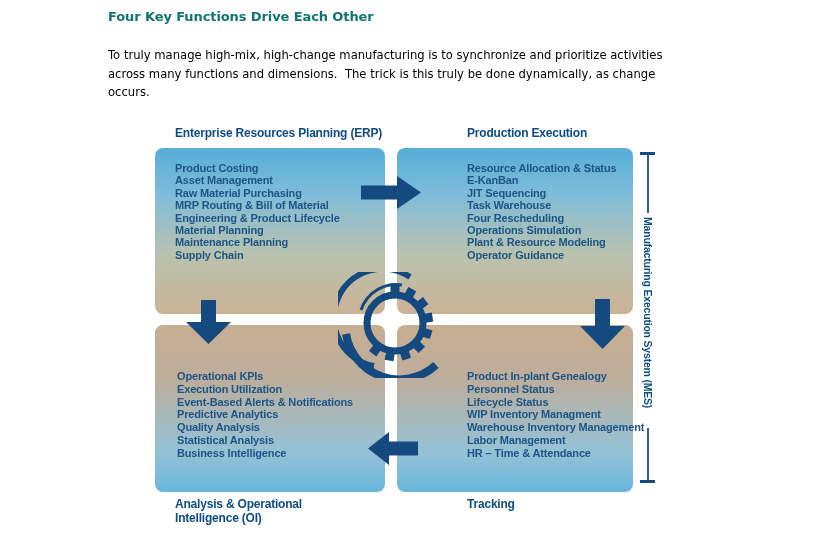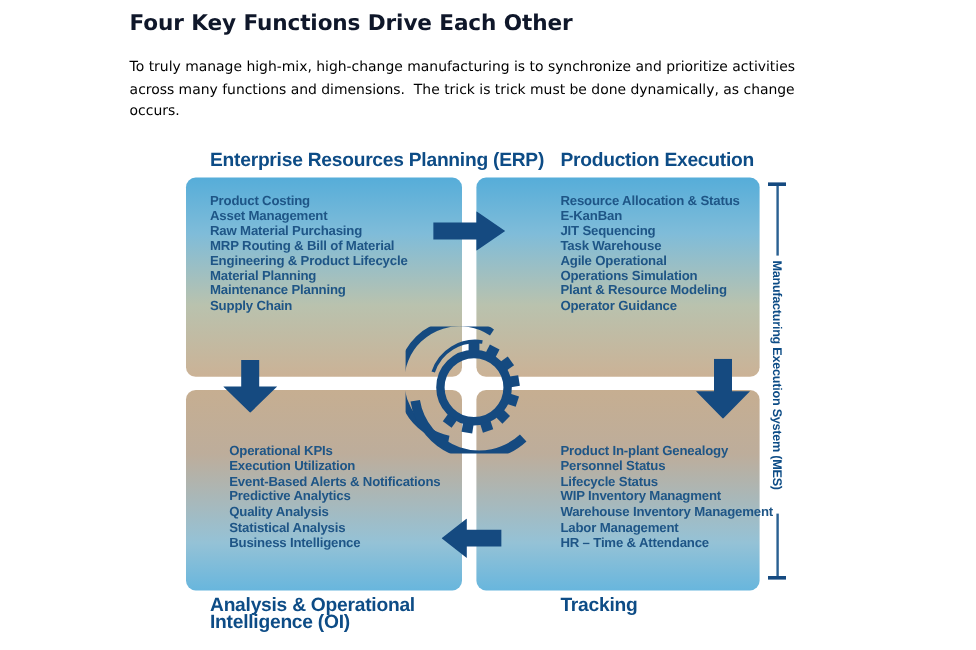--- a/index.html
+++ b/index.html
@@ -6,57 +6,57 @@
   body{
     width:813px;height:542px;background:#ffffff;position:relative;overflow:hidden;
     font-family:"Liberation Sans",sans-serif;
   }
   .abs{position:absolute;}
 
   
   .doc-title{
     left:108px;top:9px;
     font-family:"DejaVu Sans",sans-serif;
-    font-size:18px;font-weight:bold;color:#0f172a;
+    font-size:13px;font-weight:bold;color:#0f766e;
     letter-spacing:-0.1px;white-space:nowrap;
   }
   .doc-intro{
     left:108px;top:46px;width:576px;
     font-family:"DejaVu Sans",sans-serif;
     font-size:11.6px;line-height:18.6px;color:#000;
     white-space:pre-wrap;
   }
 
   
   .quad{border-radius:8px;z-index:1;}
   .quad.g-top{background:linear-gradient(180deg,#56add9 0%,#7fbcd9 28%,#b9c2ae 64%,#cbb296 100%);}
   .quad.g-bottom{background:linear-gradient(180deg,#c6ae91 0%,#bdad9b 32%,#95c2d6 76%,#68b6dd 100%);}
   .quad-tl{left:155px;top:148px;width:230px;height:166px;}
   .quad-tr{left:397px;top:148px;width:236px;height:166px;}
   .quad-bl{left:155px;top:325px;width:230px;height:167px;}
   .quad-br{left:397px;top:325px;width:236px;height:167px;}
 
   .quad-header{
-    font-size:16px;font-weight:bold;color:#0d4c86;
+    font-size:12px;font-weight:bold;color:#0d4c86;
     letter-spacing:-0.2px;white-space:nowrap;z-index:2;line-height:13.5px;
   }
   .hdr-erp{left:175px;top:127px;}
   .hdr-pe{left:467px;top:127px;}
   .hdr-aoi{left:175px;top:498px;}
   .hdr-trk{left:467px;top:498px;}
 
   .items{
     list-style:none;margin:0;padding:0;z-index:2;
     font-size:11px;font-weight:bold;color:#1e5586;letter-spacing:-0.15px;
   }
   .items li{height:12.4px;line-height:12.4px;white-space:nowrap;}
   .items-bottom li{height:12.8px;line-height:12.8px;}
   .list-tl{left:175px;top:162px;}
   .list-tr{left:467px;top:162px;}
-  .list-bl{left:191px;top:370px;}
+  .list-bl{left:177px;top:370px;}
   .list-br{left:467px;top:370px;}
 
   
   .arrow{z-index:3;}
   .gear{z-index:3;}
 
   
   .mes-cap{left:640px;width:15px;height:3px;background:#154a80;z-index:2;}
   .mes-line{left:647px;width:2px;background:#2a6092;z-index:2;}
   .mes-label{
@@ -64,21 +64,21 @@
     writing-mode:vertical-rl;
     font-size:10.5px;font-weight:bold;color:#0d4c86;
     letter-spacing:-0.2px;white-space:nowrap;
     display:flex;align-items:center;
   }
 </style>
 </head>
 <body>
 
 <div class="abs doc-title">Four Key Functions Drive Each Other</div>
-<div class="abs doc-intro">To truly manage high-mix, high-change manufacturing is to synchronize and prioritize activities across many functions and dimensions.  The trick is trick must be done dynamically, as change occurs.</div>
+<div class="abs doc-intro">To truly manage high-mix, high-change manufacturing is to synchronize and prioritize activities across many functions and dimensions.  The trick is this truly be done dynamically, as change occurs.</div>
 
 <div class="abs quad g-top quad-tl"></div>
 <div class="abs quad g-top quad-tr"></div>
 <div class="abs quad g-bottom quad-bl"></div>
 <div class="abs quad g-bottom quad-br"></div>
 
 <div class="abs quad-header hdr-erp">Enterprise Resources Planning (ERP)</div>
 <div class="abs quad-header hdr-pe">Production Execution</div>
 <div class="abs quad-header hdr-aoi">
   <div>Analysis &amp; Operational</div>
@@ -96,21 +96,21 @@
     <li>Material Planning</li>
     <li>Maintenance Planning</li>
     <li>Supply Chain</li>
   </ul>
 <ul class="abs items list-tr">
 
 <li>Resource Allocation &amp; Status</li>
     <li>E-KanBan</li>
     <li>JIT Sequencing</li>
     <li>Task Warehouse</li>
-    <li>Agile Operational</li>
+    <li>Four Rescheduling</li>
     <li>Operations Simulation</li>
     <li>Plant &amp; Resource Modeling</li>
     <li>Operator Guidance</li>
   </ul>
 <ul class="abs items items-bottom list-bl">
 
 <li>Operational KPIs</li>
     <li>Execution Utilization</li>
     <li>Event-Based Alerts &amp; Notifications</li>
     <li>Predictive Analytics</li>

